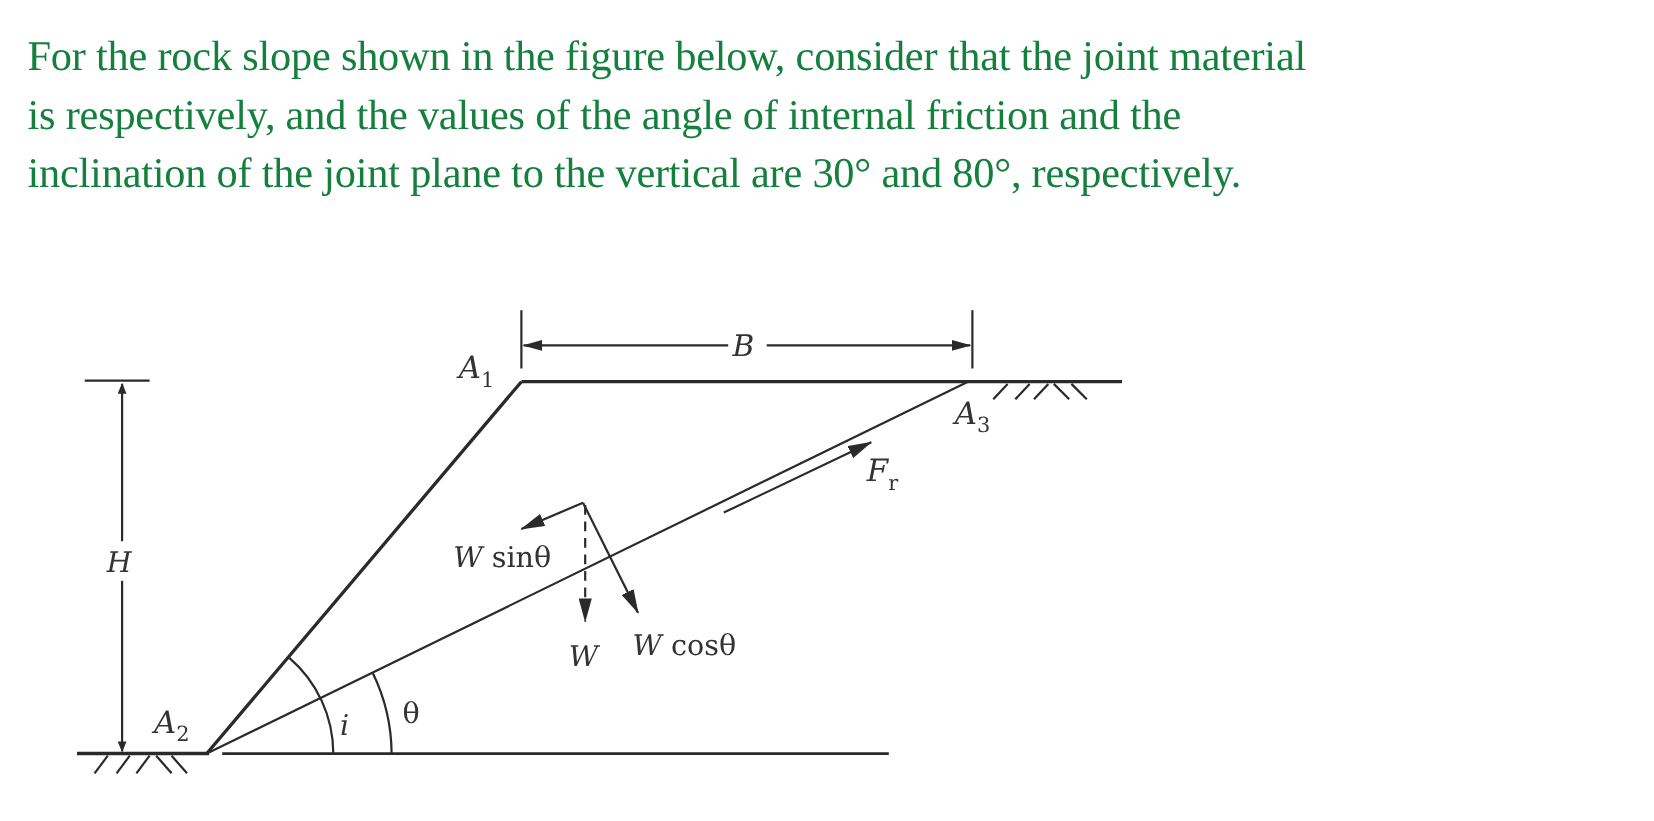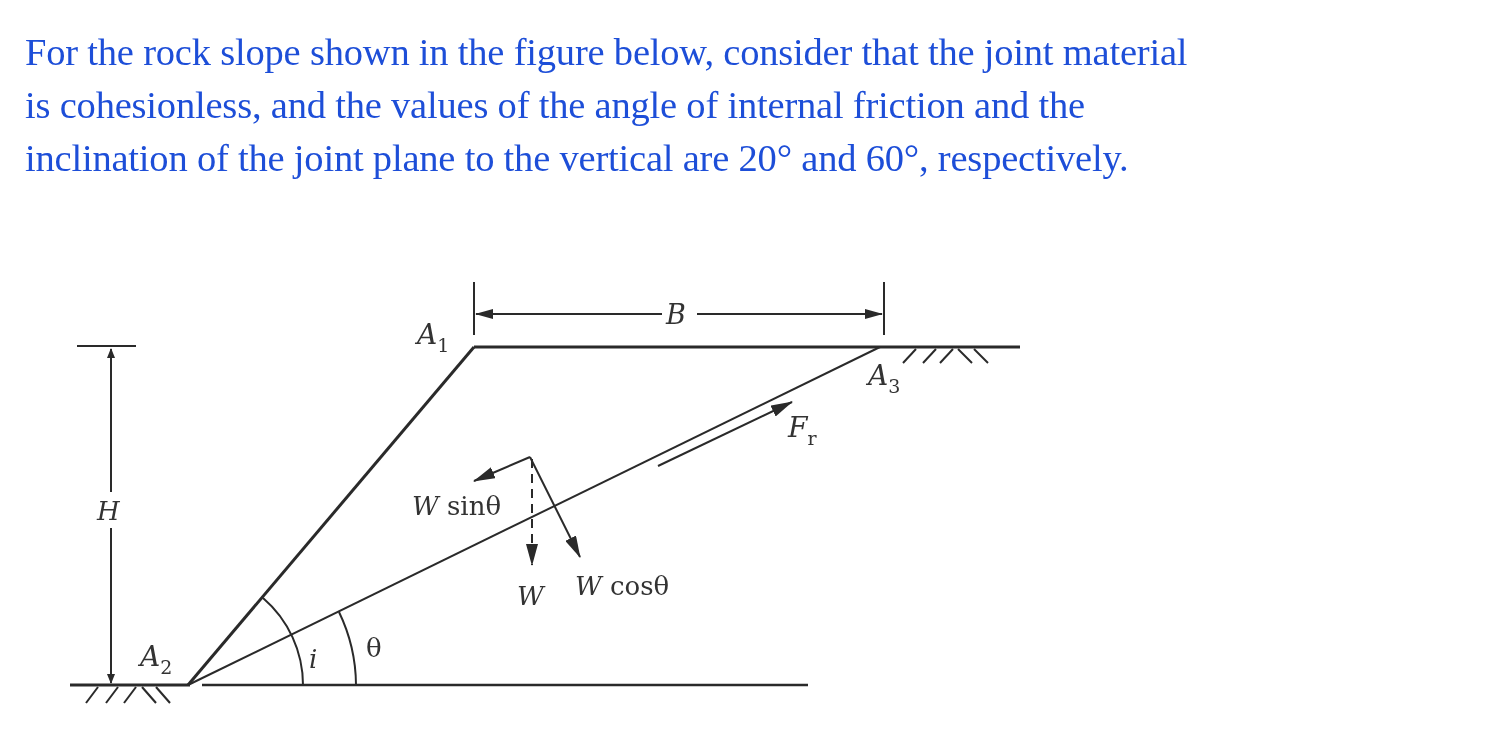--- a/index.html
+++ b/index.html
@@ -1,34 +1,34 @@
 <!DOCTYPE html>
 <html><head>
 <meta charset="utf-8">
 <style>
   html, body { margin: 0; padding: 0; background: #ffffff; }
   body { width: 1504px; height: 746px; position: relative; overflow: hidden; }
   .problem {
     position: absolute; left: 25px; top: 26px; width: 1460px;
     font-family: "Liberation Serif", "DejaVu Serif", serif;
-    font-size: 38.5px; line-height: 53px; color: #1d4ed8;
+    font-size: 38.5px; line-height: 53px; color: #15803d;
     letter-spacing: -0.2px;
   }
   .problem p { margin: 0; white-space: nowrap; }
   svg.fig { position: absolute; left: 0; top: 0; }
   .lbl { font-family: "DejaVu Serif", "Liberation Serif", serif; font-style: italic; fill: #333; }
   .lbl-up { font-family: "DejaVu Serif", "Liberation Serif", serif; font-style: normal; fill: #333; }
 </style>
 </head>
 <body>
 
 <div class="problem">
   <p>For the rock slope shown in the figure below, consider that the joint material</p>
-  <p>is cohesionless, and the values of the angle of internal friction and the</p>
-  <p>inclination of the joint plane to the vertical are 20° and 60°, respectively.</p>
+  <p>is respectively, and the values of the angle of internal friction and the</p>
+  <p>inclination of the joint plane to the vertical are 30° and 80°, respectively.</p>
 </div>
 
 <svg class="fig" width="1504" height="746" viewBox="0 0 1504 746">
   <defs>
     <marker id="ah" markerWidth="10" markerHeight="8" refX="9" refY="4" orient="auto" markerUnits="userSpaceOnUse">
       <path d="M0,0 L10,4 L0,8 Z" fill="#2a2a2a"></path>
     </marker>
     <marker id="ahBig" markerWidth="22" markerHeight="12" refX="21" refY="6" orient="auto" markerUnits="userSpaceOnUse">
       <path d="M0,0 L22,6 L0,12 Z" fill="#2a2a2a"></path>
     </marker>

